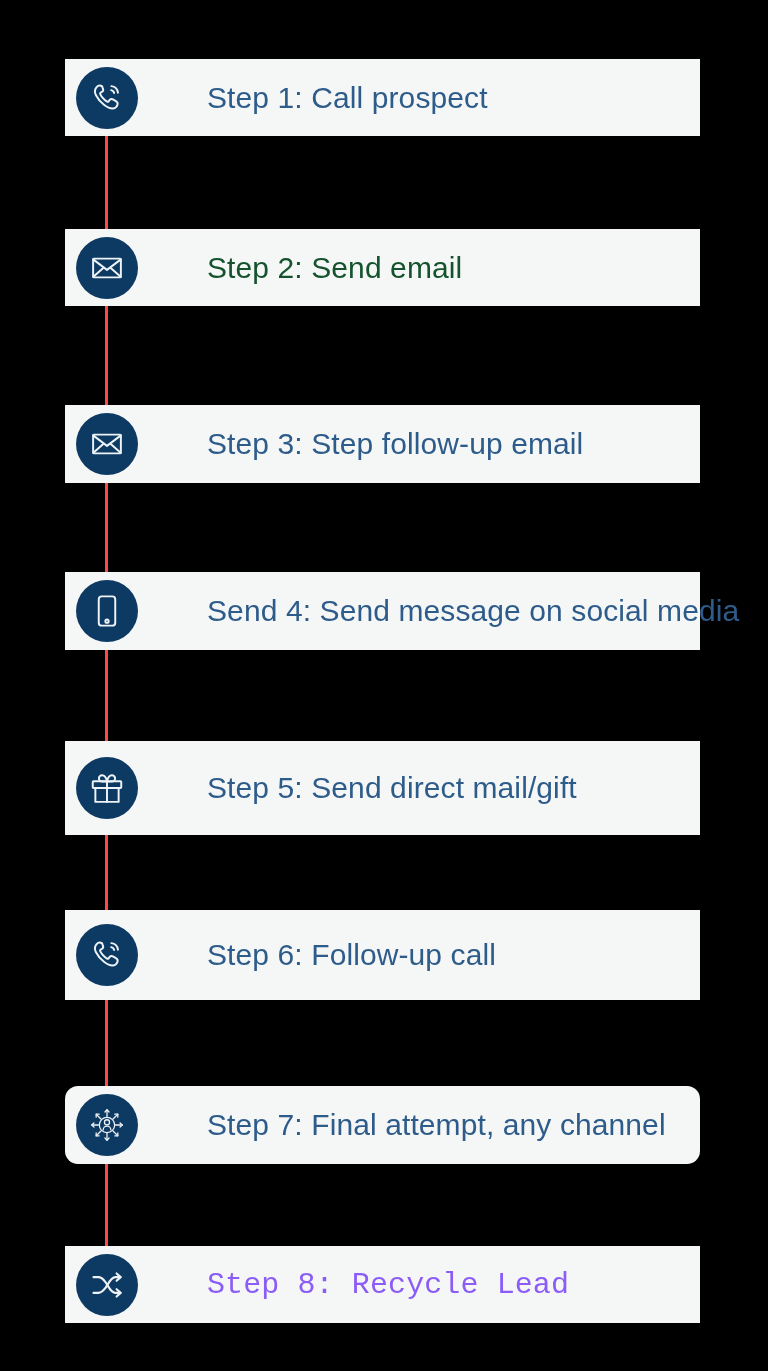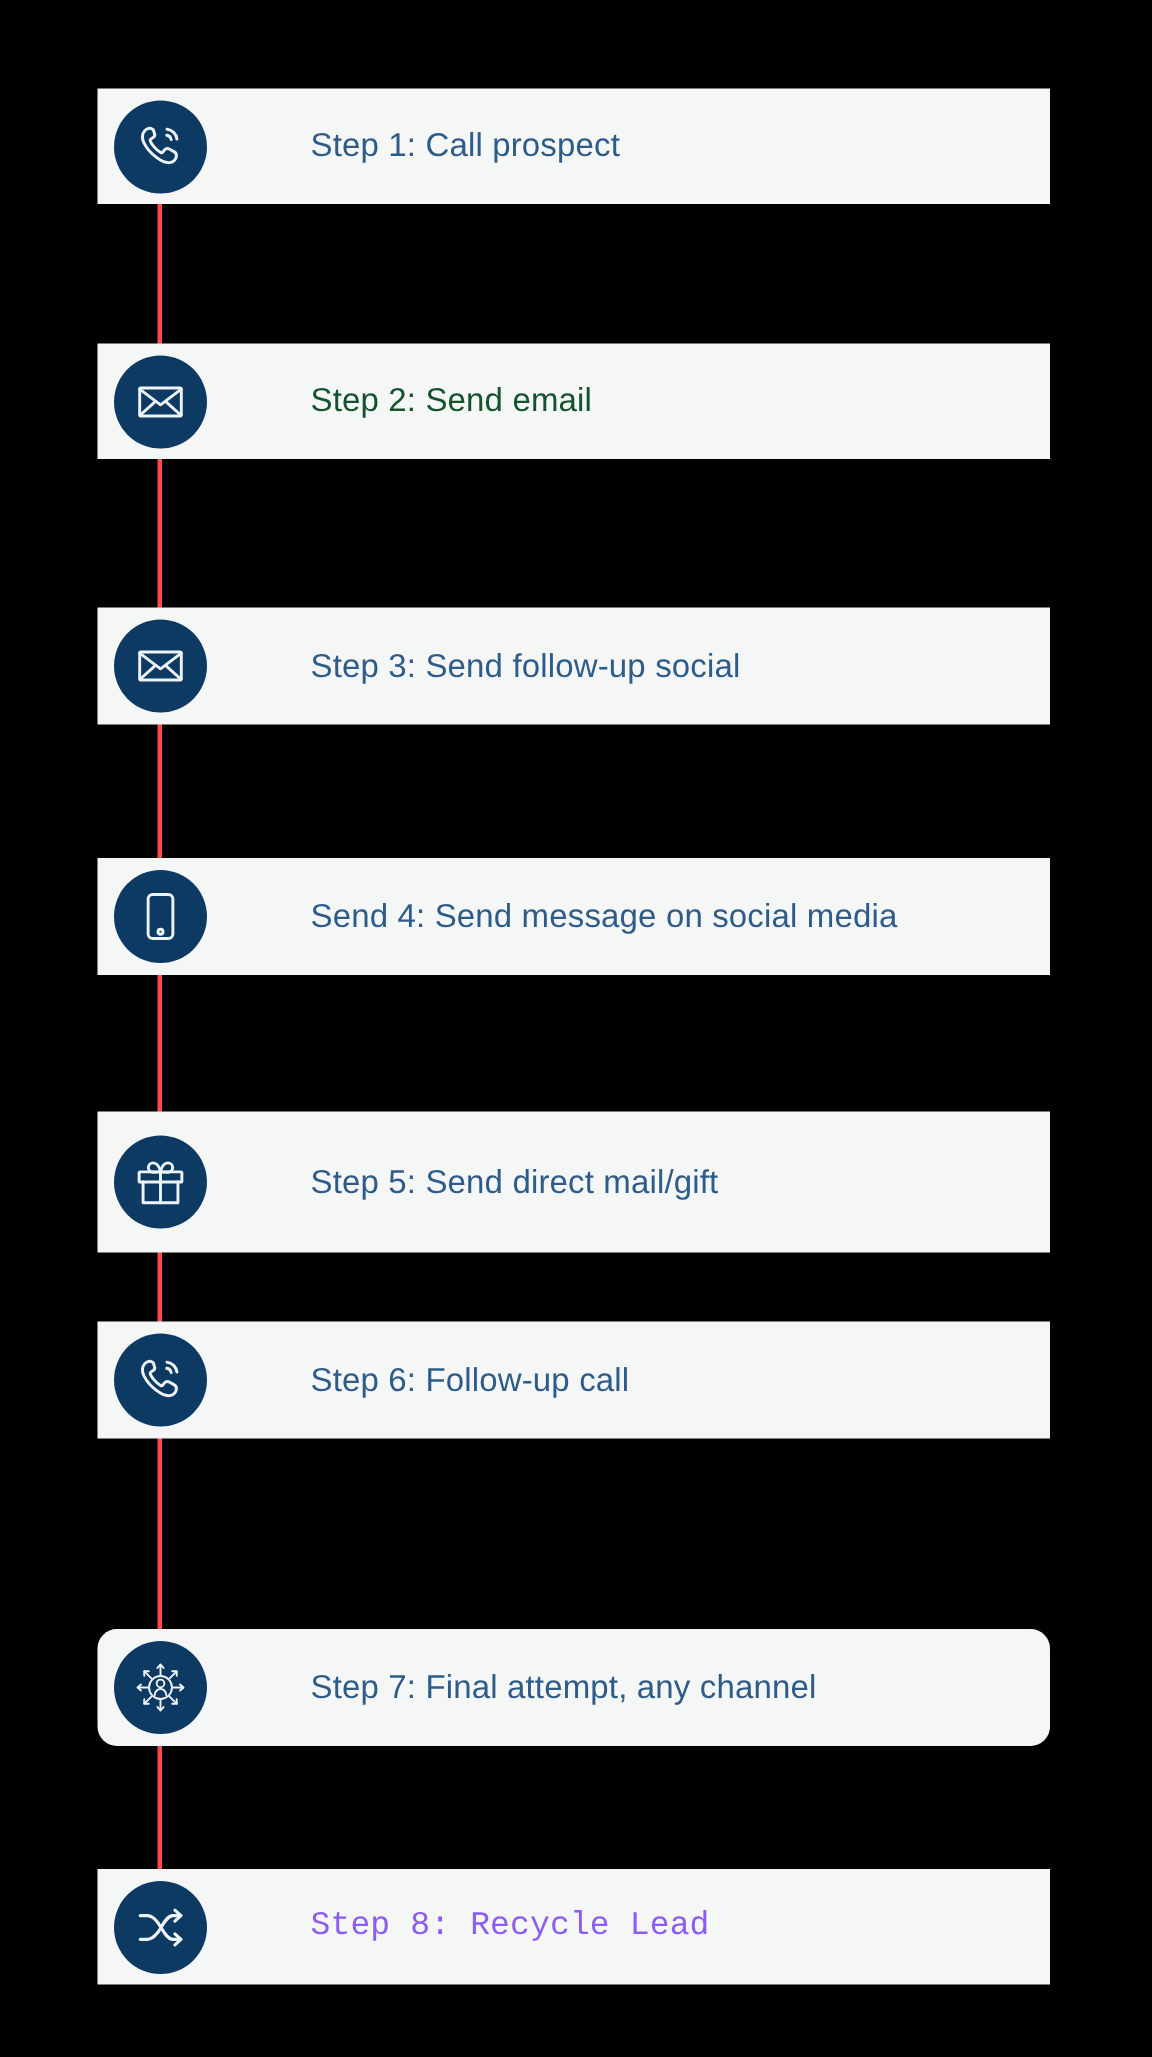--- a/index.html
+++ b/index.html
@@ -57,21 +57,21 @@
 
   .icon-badge svg {
     width: 36px;
     height: 36px;
     display: block;
   }
 
   .step-label {
     margin-left: 142px;
     color: #2e5c8a;
-    font-size: 22px;
+    font-size: 30px;
     line-height: 1.2;
     letter-spacing: 0.1px;
     white-space: nowrap;
   }
 </style>
 </head>
 <body>
 
 <div id="flow">
     <div class="connector" style="top: 97.5px; height: 170px; background: rgb(252, 74, 74);"></div>
@@ -96,39 +96,39 @@
         </svg>
       </div>
       <div class="step-label" style="color: #14532d; text-align: right;">Step 2: Send email</div>
     </div>
     <div class="step-row" style="top: 405px; height: 78px; background: rgb(245, 246, 246);">
       <div class="icon-badge" style="background: rgb(13, 58, 99);">
         <svg viewBox="0 0 48 48">
           <use href="#ico-envelope-icon"></use>
         </svg>
       </div>
-      <div class="step-label" style="color: rgb(46, 92, 138);">Step 3: Send follow-up social</div>
+      <div class="step-label" style="color: rgb(46, 92, 138);">Step 3: Step follow-up email</div>
     </div>
     <div class="step-row" style="top: 572px; height: 78px; background: rgb(245, 246, 246);">
       <div class="icon-badge" style="background: rgb(13, 58, 99);">
         <svg viewBox="0 0 48 48">
           <use href="#ico-mobile-phone-icon"></use>
         </svg>
       </div>
       <div class="step-label" style="color: rgb(46, 92, 138);">Send 4: Send message on social media</div>
     </div>
     <div class="step-row" style="top: 741px; height: 94px; background: rgb(245, 246, 246);">
       <div class="icon-badge" style="background: rgb(13, 58, 99);">
         <svg viewBox="0 0 48 48">
           <use href="#ico-gift-icon"></use>
         </svg>
       </div>
       <div class="step-label" style="color: rgb(46, 92, 138);">Step 5: Send direct mail/gift</div>
     </div>
-    <div class="step-row" style="top: 881px; height: 78px; background: rgb(245, 246, 246);">
+    <div class="step-row" style="top: 910px; height: 90px; background: rgb(245, 246, 246);">
       <div class="icon-badge" style="background: rgb(13, 58, 99);">
         <svg viewBox="0 0 48 48">
           <use href="#ico-phone-call-icon"></use>
         </svg>
       </div>
       <div class="step-label" style="color: rgb(46, 92, 138);">Step 6: Follow-up call</div>
     </div>
     <div class="step-row" style="top: 1086px; height: 78px; background: rgb(245, 246, 246); border-radius: 13px;">
       <div class="icon-badge" style="background: rgb(13, 58, 99);">
         <svg viewBox="0 0 48 48">

